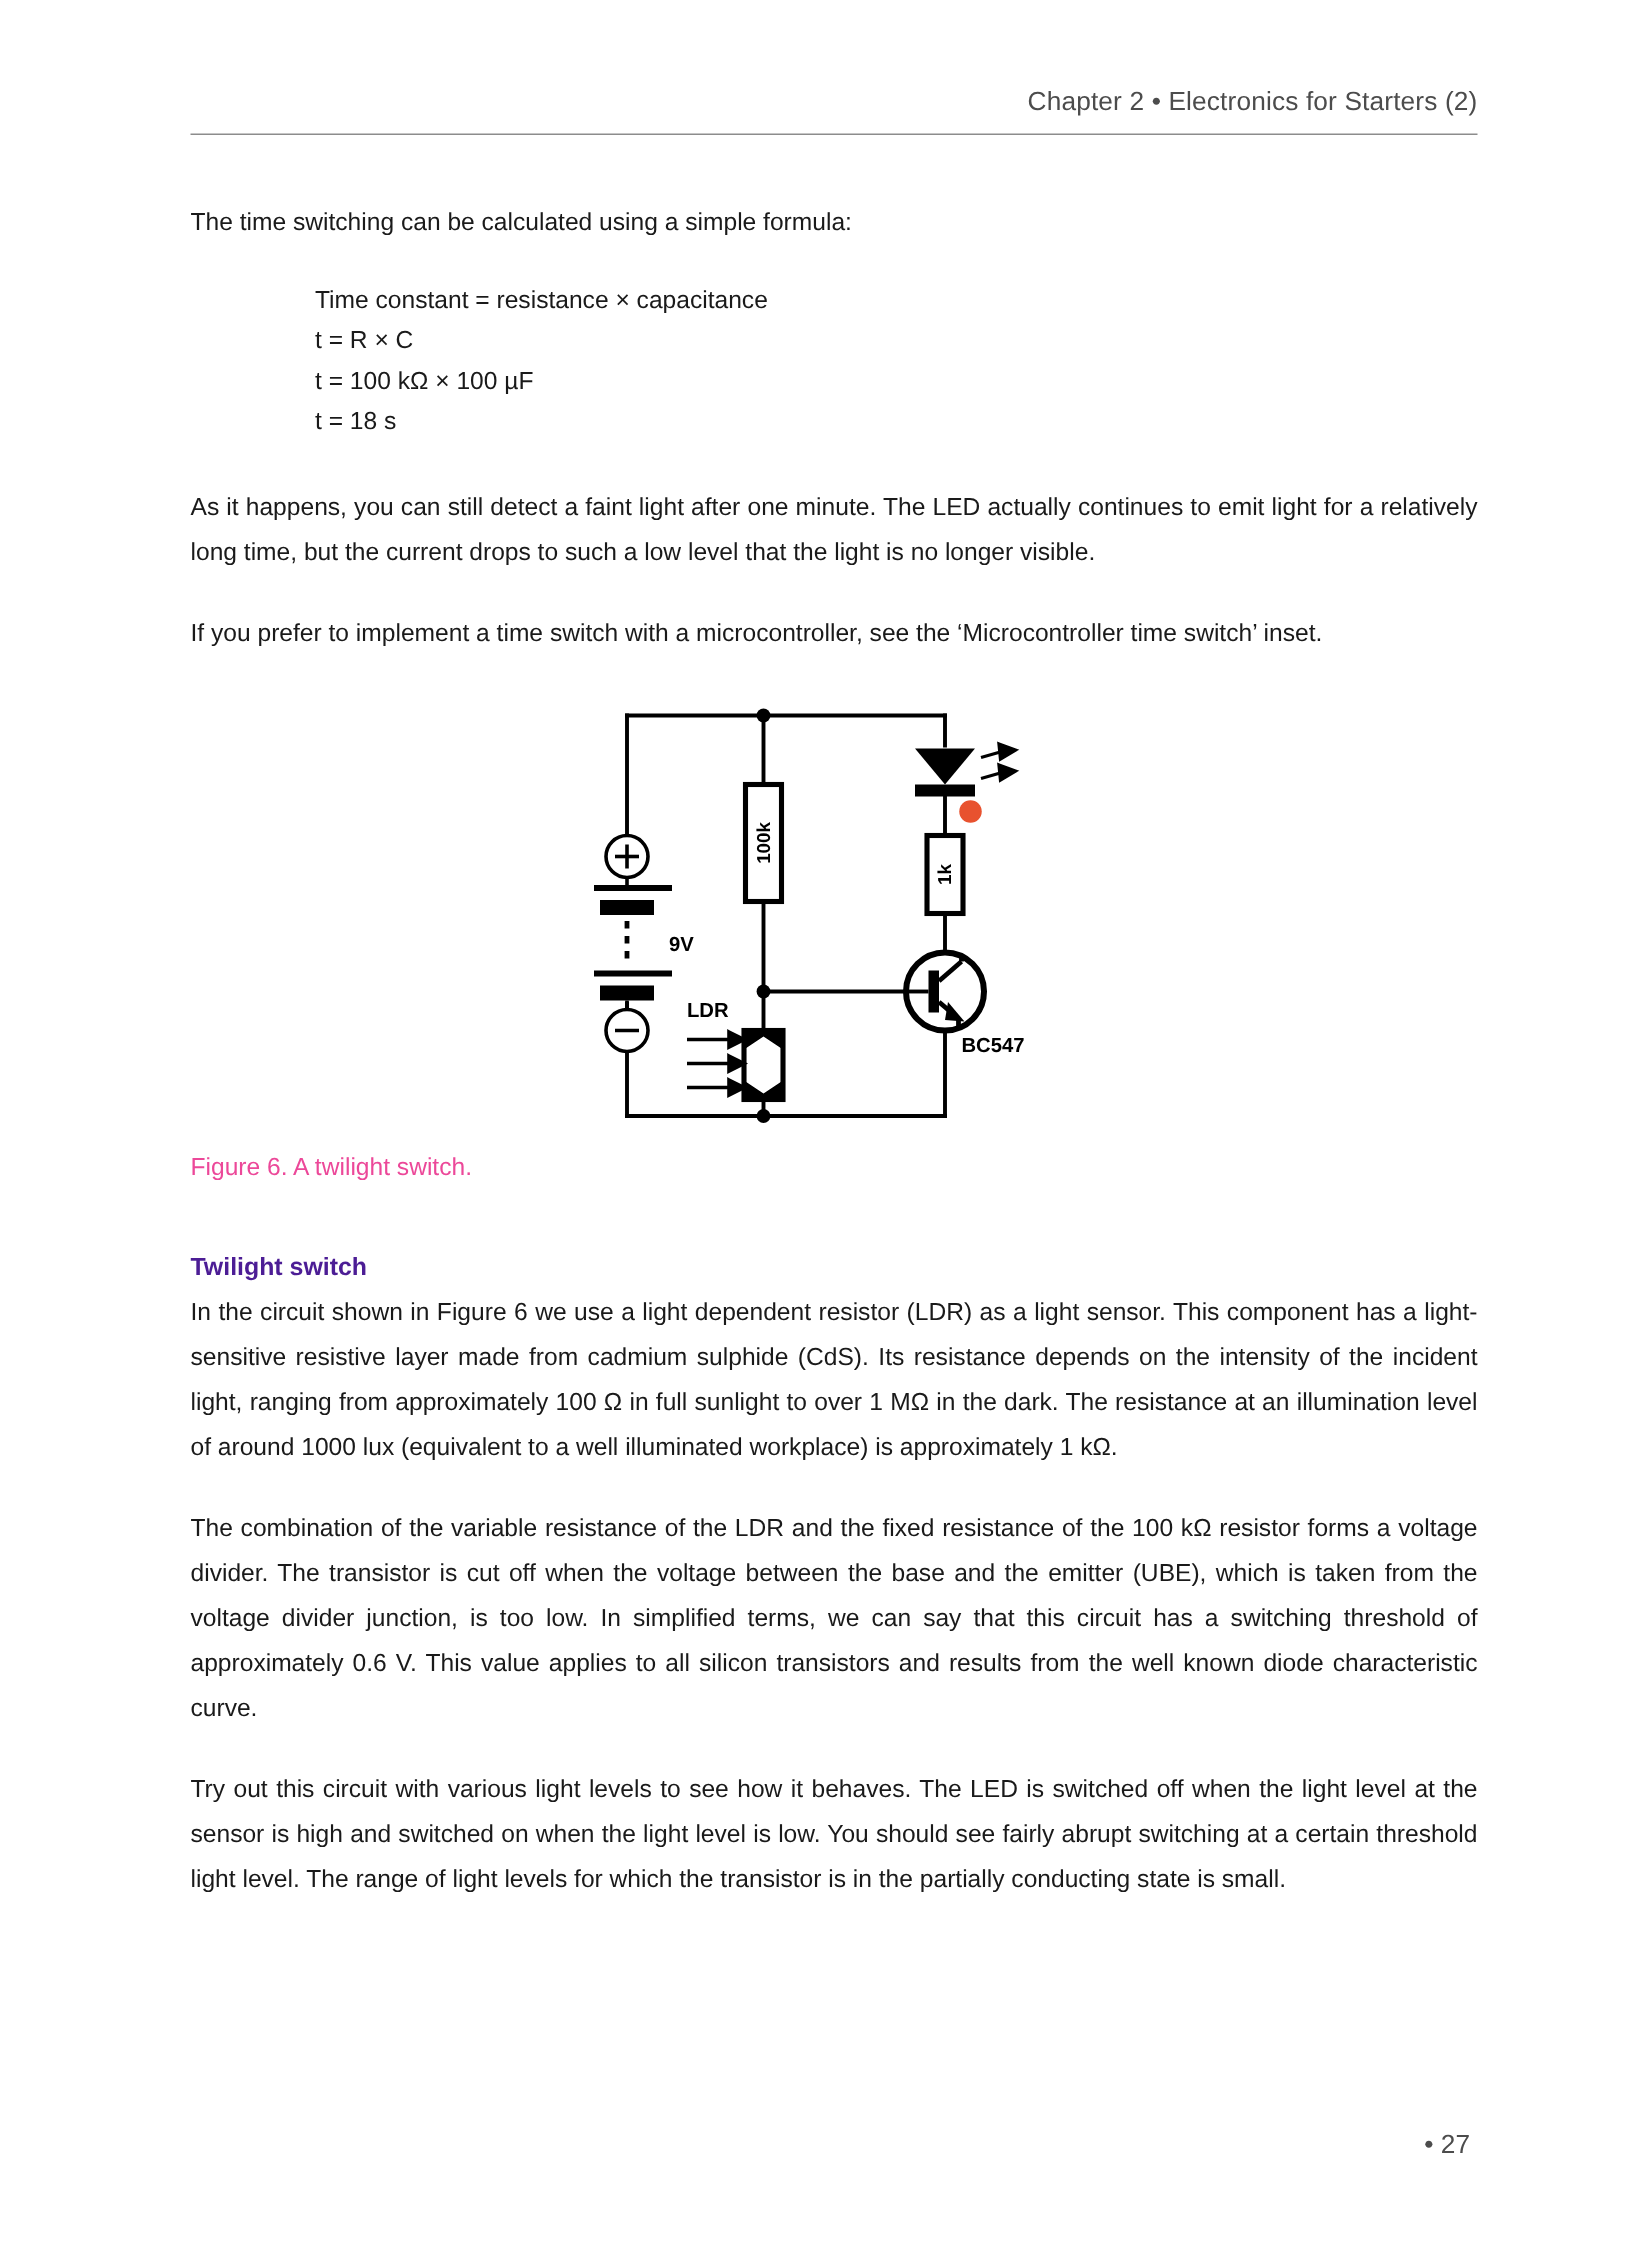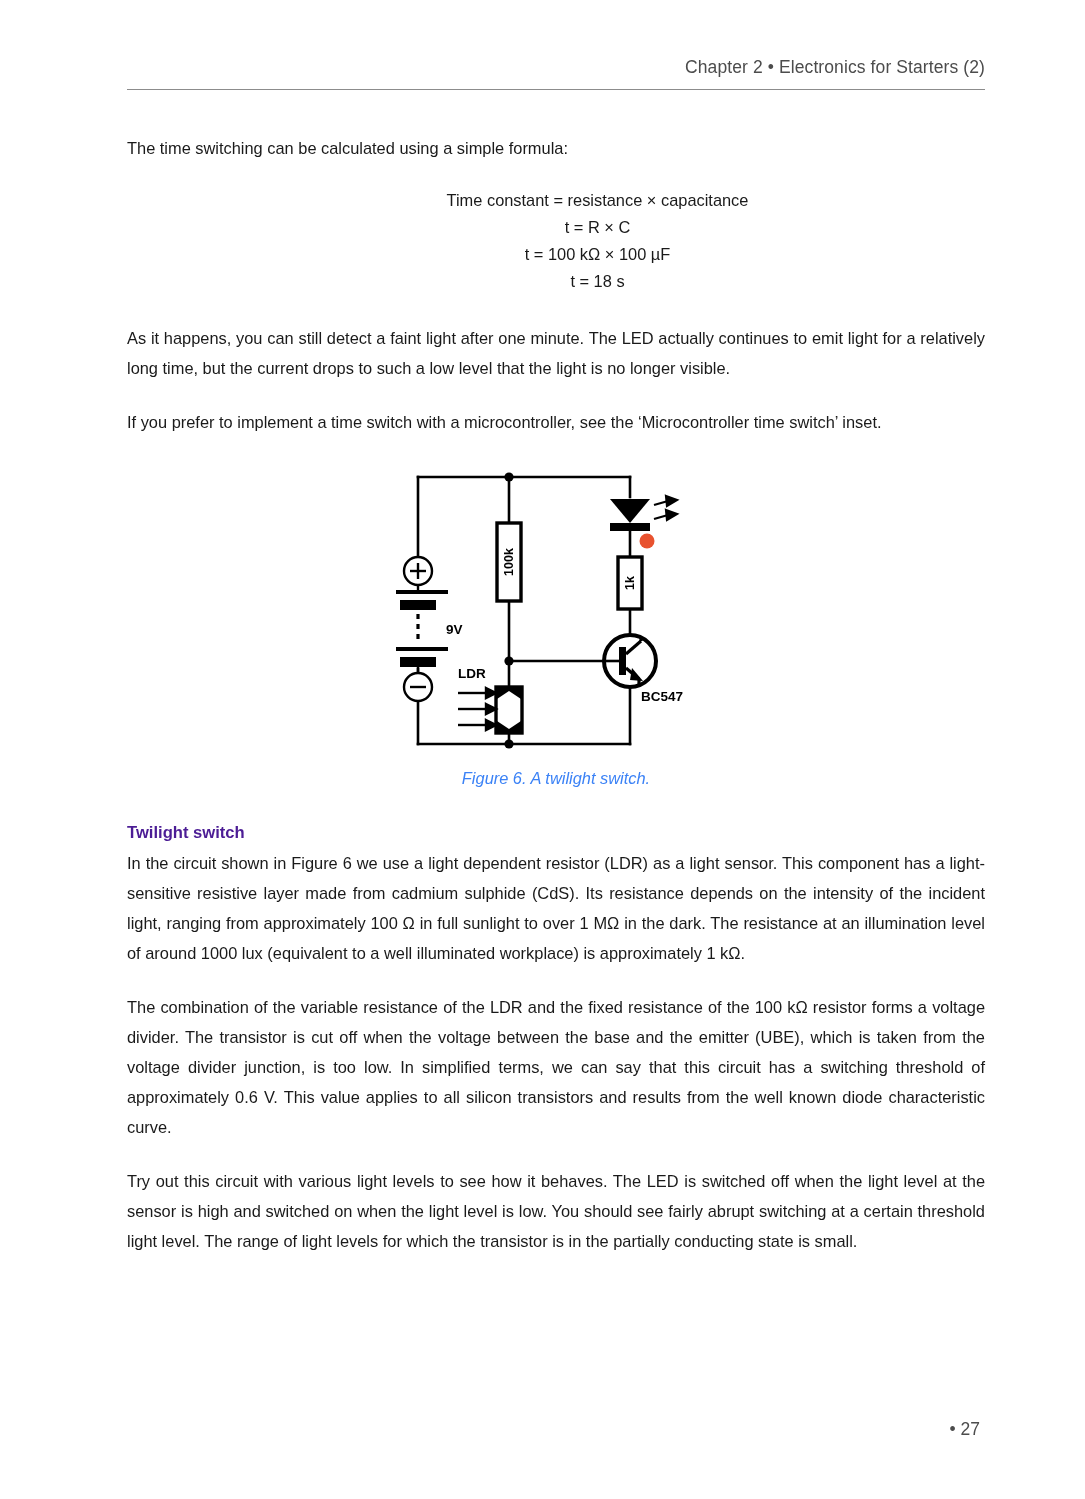--- a/index.html
+++ b/index.html
@@ -56,40 +56,39 @@
   }
   p.body.nojust { text-align: left; }
 
   .formula {
     margin: 24px 0 28px 0;
     padding-left: 83px;
     font-size: 16.4px;
     line-height: 27px;
     color: #1a1a1a;
   }
-  .formula div { white-space: pre; text-align: center; }
+  .formula div { white-space: pre; }
 
   h2.section {
     margin: 0 0 1px 0;
     font-size: 16.6px;
     line-height: 29px;
     font-weight: bold;
     color: #4c1d95;
   }
 
   
   .figure {
-    margin: 8px 0 4px 0;
-    width: 858px;
-    text-align: center;
+    margin: 8px 0 16px 0;
+    width: 858px;
+    text-align: left;
   }
   .figure-caption {
     font-size: 16.4px;
-    font-style: italic;
-    color: #3b82f6;
+    color: #ec4899;
     margin-top: 8px;
   }
   svg.circuit { display: block; margin: 0 auto; }
 
   
   .folio {
     position: absolute;
     right: 105px;
     top: 1419px;
     font-size: 17.5px;

